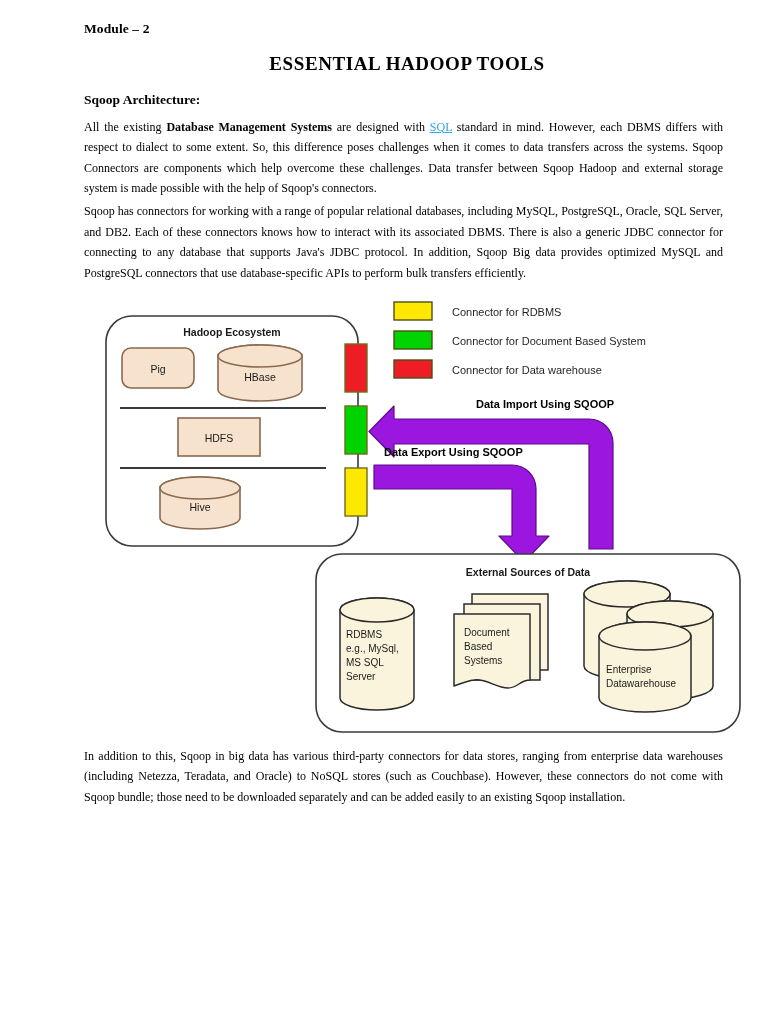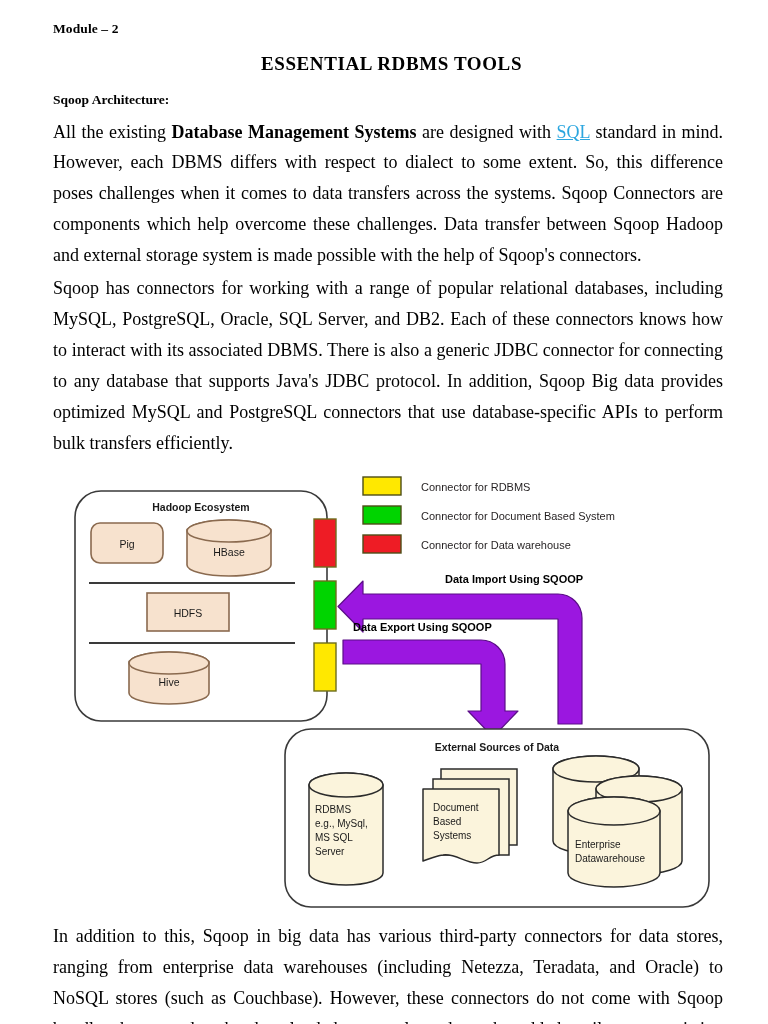--- a/index.html
+++ b/index.html
@@ -13,21 +13,21 @@
     height: 1024px;
     font-family: "Liberation Serif", "DejaVu Serif", serif;
     color: #000000;
     overflow: hidden;
   }
   .page {
     position: relative;
     width: 768px;
     height: 1024px;
     box-sizing: border-box;
-    padding: 22px 38px 10px 53px;
+    padding: 22px 38px 10px 84px;
   }
 
   
   .meta-line {
     font-weight: bold;
     font-size: 13.5px;
     letter-spacing: 0.1px;
     margin: 0 0 16px 0;
     line-height: 1.1;
   }
@@ -42,21 +42,21 @@
   .sub-heading {
     font-weight: bold;
     font-size: 13.5px;
     margin: 0 0 9px 0;
     line-height: 1.1;
   }
 
   
   .para {
     text-align: justify;
-    font-size: 18px;
+    font-size: 12px;
     line-height: 1.72;
     margin: 0 7px 2px 0;
     hyphens: none;
   }
   .para b { font-weight: bold; }
   .link {
     color: #2ba6df;
     text-decoration: underline;
   }
 
@@ -104,21 +104,21 @@
     fill: #231f20;
   }
 </style>
 </head>
 <body>
 
 <div class="page">
 
   <div class="meta-line">Module – 2</div>
 
-  <div class="doc-title">ESSENTIAL RDBMS TOOLS</div>
+  <div class="doc-title">ESSENTIAL HADOOP TOOLS</div>
 
   <div class="sub-heading">Sqoop Architecture:</div>
 
   <p class="para"><span>All the existing </span><b>Database Management Systems</b><span> are designed with </span><a class="link" href="#">SQL</a><span> standard in mind. However, each DBMS differs with respect to dialect to some extent. So, this difference poses challenges when it comes to data transfers across the systems. Sqoop Connectors are components which help overcome these challenges. Data transfer between Sqoop Hadoop and external storage system is made possible with the help of Sqoop's connectors.</span></p>
 
   <p class="para">Sqoop has connectors for working with a range of popular relational databases, including MySQL, PostgreSQL, Oracle, SQL Server, and DB2. Each of these connectors knows how to interact with its associated DBMS. There is also a generic JDBC connector for connecting to any database that supports Java's JDBC protocol. In addition, Sqoop Big data provides optimized MySQL and PostgreSQL connectors that use database-specific APIs to perform bulk transfers efficiently.</p>
 
   <div class="figure">
     <svg width="677" height="448" viewBox="0 0 677 448" xmlns="http://www.w3.org/2000/svg">
       <defs>

